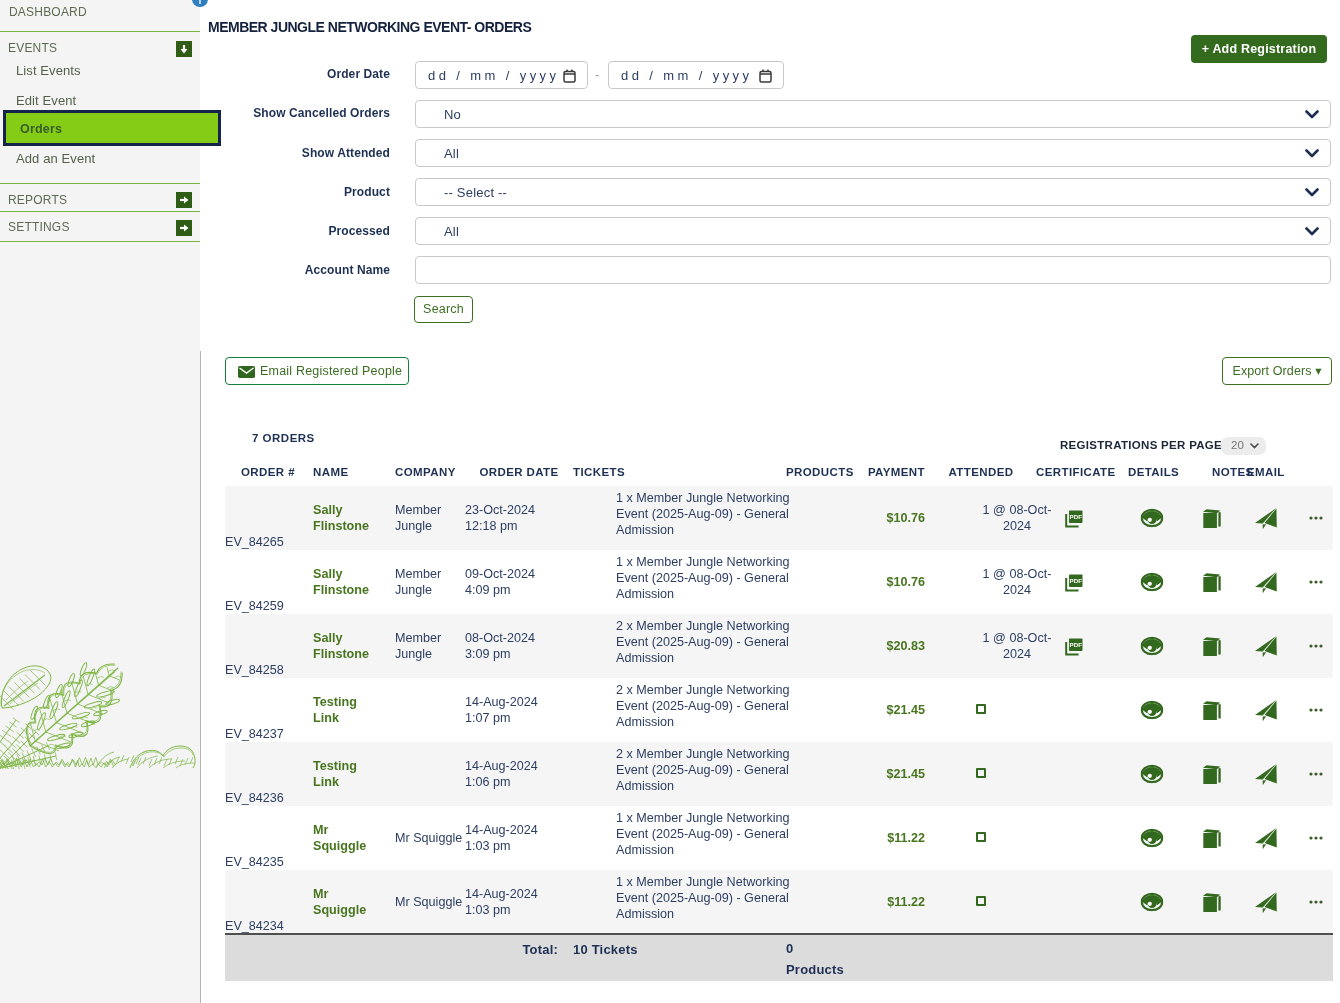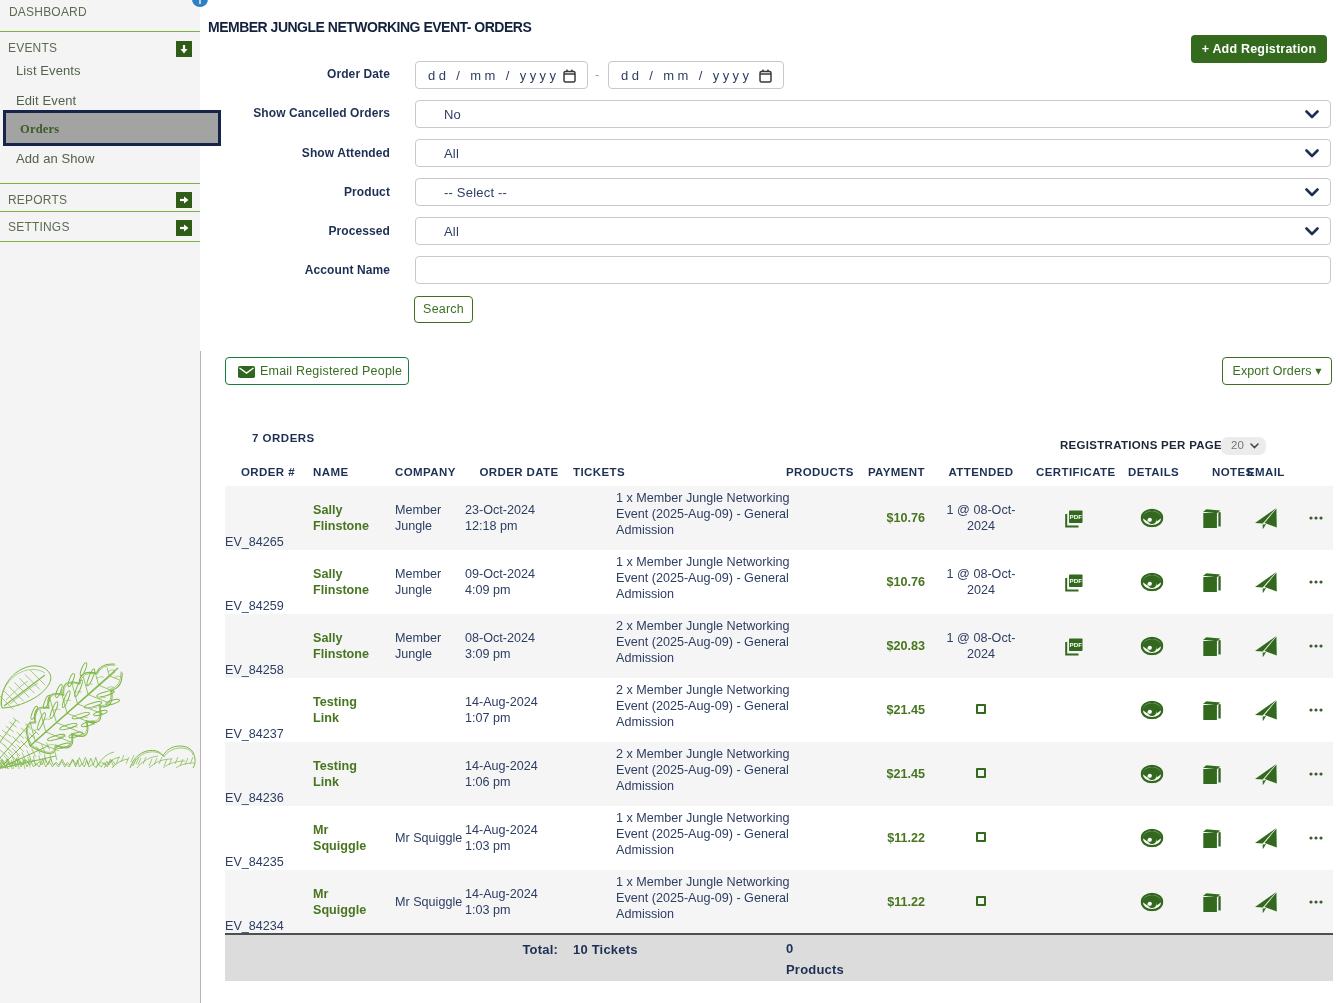--- a/index.html
+++ b/index.html
@@ -6,21 +6,21 @@
 html,body { width:1340px; height:1003px; overflow:hidden; }
 body { position:relative; font-family:"Liberation Sans",sans-serif; background:#fff; }
 .abs { position:absolute; }
 
 
 #sidebar { position:absolute; left:0; top:0; width:200px; height:1003px; background:#f4f4f4; }
 .sep { position:absolute; left:0; width:200px; height:1px; background:#7cb342; }
 .snav { position:absolute; font-size:12px; color:#5c6b52; letter-spacing:0.2px; }
 .sitem { position:absolute; font-size:13px; color:#53624a; letter-spacing:0.1px; }
 .sq { position:absolute; left:176px; width:16px; height:16px; background:#2f5d17; text-align:center; line-height:10px; }
-#ordersbox { position:absolute; left:3px; top:110px; width:218px; height:36px; background:#a3a3a3; border:3px solid #14244a;font-family:Liberation Serif, serif; }
+#ordersbox { position:absolute; left:3px; top:110px; width:218px; height:36px; background:#84cc16; border:3px solid #14244a; }
 #ordersbox span { position:absolute; left:14px; top:9px; font-size:12.5px; font-weight:bold; color:#3a5c26; letter-spacing:0.2px; }
 #vline { position:absolute; left:200px; top:351px; width:1px; height:652px; background:#b5b5b5; }
 #bluedot { position:absolute; left:192px; top:-9.5px; width:16px; height:16px; border-radius:50%; background:#2e7fc2; color:#fff; font-size:9px; text-align:center; line-height:21px; font-weight:bold; }
 
 
 #title { position:absolute; left:208px; top:19px; font-size:14px; font-weight:bold; color:#14213c; letter-spacing:-0.5px; }
 #addreg { position:absolute; left:1191px; top:14px; width:136px; height:28px; background:#336a1d; border-radius:4px; color:#fff; font-size:12.5px; font-weight:bold; text-align:center; line-height:28px; letter-spacing:0.2px;margin-top:21px; }
 
 
 .flabel { position:absolute; left:90px; width:300px; text-align:right; font-size:12px; font-weight:bold; color:#1d3054; letter-spacing:0.1px; }
@@ -41,21 +41,21 @@
 .hcell { position:absolute; top:466px; font-size:11.5px; font-weight:bold; color:#1d3054; letter-spacing:0.4px; }
 .trow { position:absolute; left:225px; width:1108px; height:64px; }
 .gray { background:#f5f5f5; }
 .cell { position:absolute; font-size:12.6px; color:#2d3e63; line-height:16px; letter-spacing:0; top:50%; transform:translateY(-50%); }
 .c-ord { left:0;margin-top:24px; }
 .c-name { left:88px; font-weight:bold; color:#48751f; }
 .c-comp { left:170px; }
 .c-date { left:240px; width:108px; text-align:left; }
 .c-tick { left:348px; width:220px; top:calc(50% - 4px);margin-left:43px; }
 .c-pay { left:620px; width:80px; text-align:right; font-weight:bold; color:#48751f; }
-.c-att { left:716px; width:80px; text-align:center; }
+.c-att { left:752px; width:80px; text-align:center; }
 .icon { position:absolute; top:50%; transform:translate(-50%,-50%); }
 .i-cert { left:849px; }
 .i-det { left:927px; }
 .i-note { left:987px; }
 .i-mail { left:1041px; }
 .i-dots { left:1091px; }
 .attbox { position:absolute; left:751px; top:26px; width:10px; height:10px; border:2px solid #33691e; border-radius:1px; }
 #tfoot { position:absolute; left:225px; top:933px; width:1108px; height:48px; background:#dcdcdc; border-top:2px solid #4f4f4f; }
 #tfoot div { position:absolute; font-size:13px; font-weight:bold; color:#1d3054; line-height:16px; letter-spacing:0.2px; }
 </style>
@@ -68,21 +68,21 @@
 <div class="snav" style="left:8px; top:41px;">EVENTS</div>
 <div class="sq" style="top:41px;"><svg width="8" height="9" viewBox="0 0 8 9" style="margin-top:3.5px;">
       <path d="M4,0 V5" stroke="#fff" stroke-width="2.2"></path>
       <path d="M0.5,4 L4,8.5 L7.5,4 Z" fill="#fff"></path>
     </svg></div>
 <div class="sitem" style="left:16px; top:63px;">List Events</div>
 <div class="sitem" style="left:16px; top:92.5px;">Edit Event</div>
 <div id="ordersbox">
     <span>Orders</span>
   </div>
-<div class="sitem" style="left:16px; top:151px;">Add an Show</div>
+<div class="sitem" style="left:16px; top:151px;">Add an Event</div>
 <div class="sep" style="top:183px;"></div>
 <div class="snav" style="left:8px; top:193px;">REPORTS</div>
 <div class="sq" style="top:192px;"><svg width="9" height="8" viewBox="0 0 9 8" style="margin-top:4px;">
       <path d="M0,4 H5" stroke="#fff" stroke-width="2.2"></path>
       <path d="M4,0.5 L8.5,4 L4,7.5 Z" fill="#fff"></path>
     </svg></div>
 <div class="sep" style="top:211px;"></div>
 <div class="snav" style="left:8px; top:220px;">SETTINGS</div>
 <div class="sq" style="top:220px;"><svg width="9" height="8" viewBox="0 0 9 8" style="margin-top:4px;">
       <path d="M0,4 H5" stroke="#fff" stroke-width="2.2"></path>

